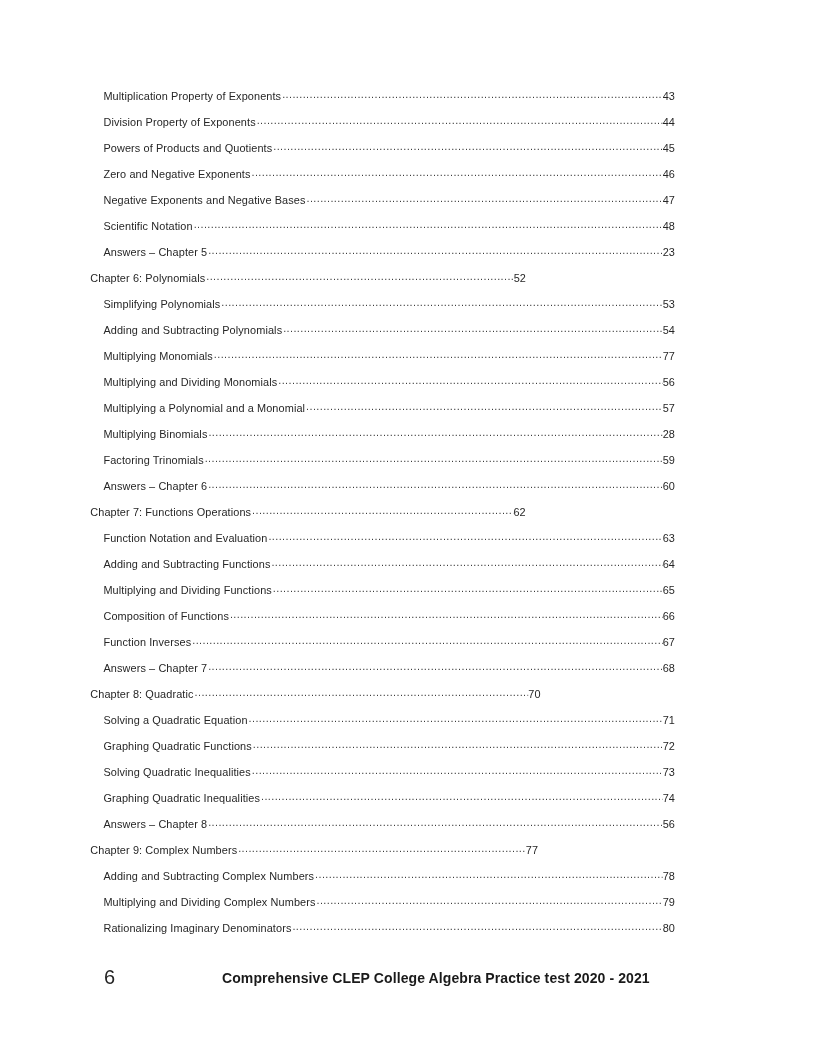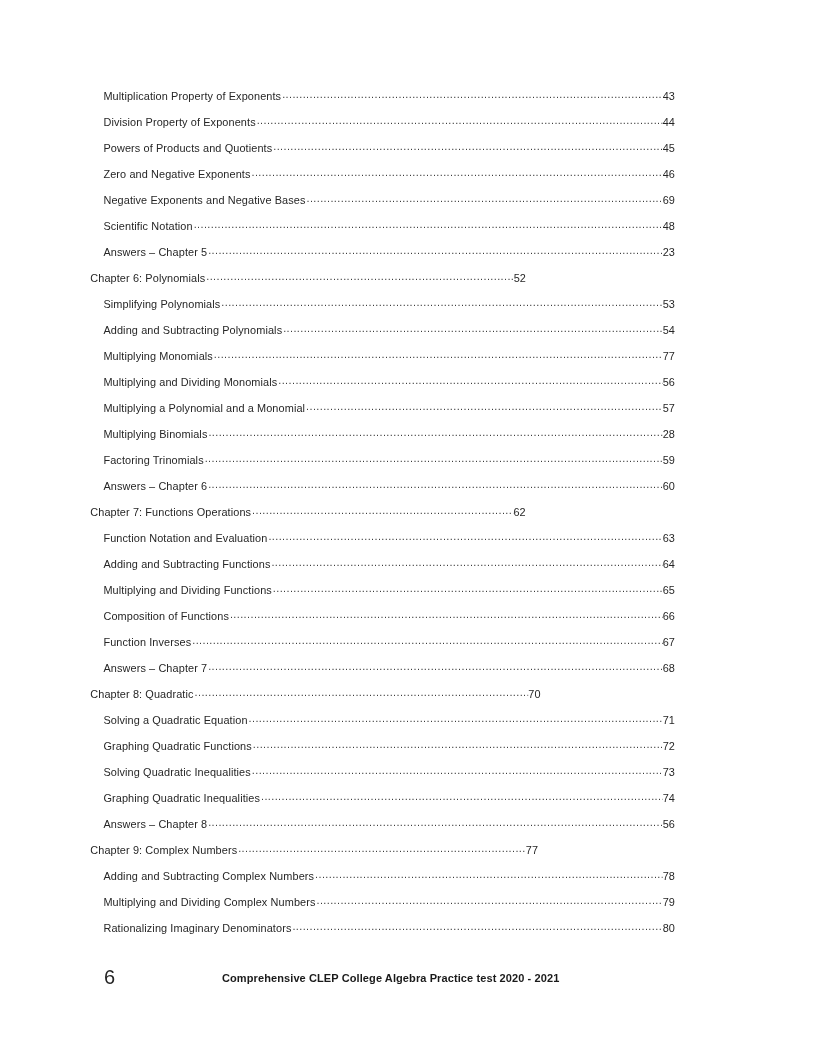--- a/index.html
+++ b/index.html
@@ -99,21 +99,21 @@
     top: 0;
     font-size: 20px;
     color: #262626;
     line-height: 28px;
     font-stretch: semi-condensed;
   }
   .footer-title {
     position: absolute;
     left: 222px;
     top: 5px;
-    font-size: 11px;
+    font-size: 14px;
     font-weight: bold;
     color: #1a1a1a;
     line-height: 20px;
     letter-spacing: 0.1px;
     white-space: nowrap;
   }
 </style>
 </head>
 <body>
 
@@ -136,21 +136,21 @@
         <span class="pageno">45</span>
       </div>
       <div class="toc-row sub">
         <span class="title">Zero and Negative Exponents</span>
         <span class="leader"></span>
         <span class="pageno">46</span>
       </div>
       <div class="toc-row sub">
         <span class="title">Negative Exponents and Negative Bases</span>
         <span class="leader"></span>
-        <span class="pageno">69</span>
+        <span class="pageno">47</span>
       </div>
       <div class="toc-row sub">
         <span class="title">Scientific Notation</span>
         <span class="leader"></span>
         <span class="pageno">48</span>
       </div>
       <div class="toc-row sub">
         <span class="title">Answers – Chapter 5</span>
         <span class="leader"></span>
         <span class="pageno">23</span>

